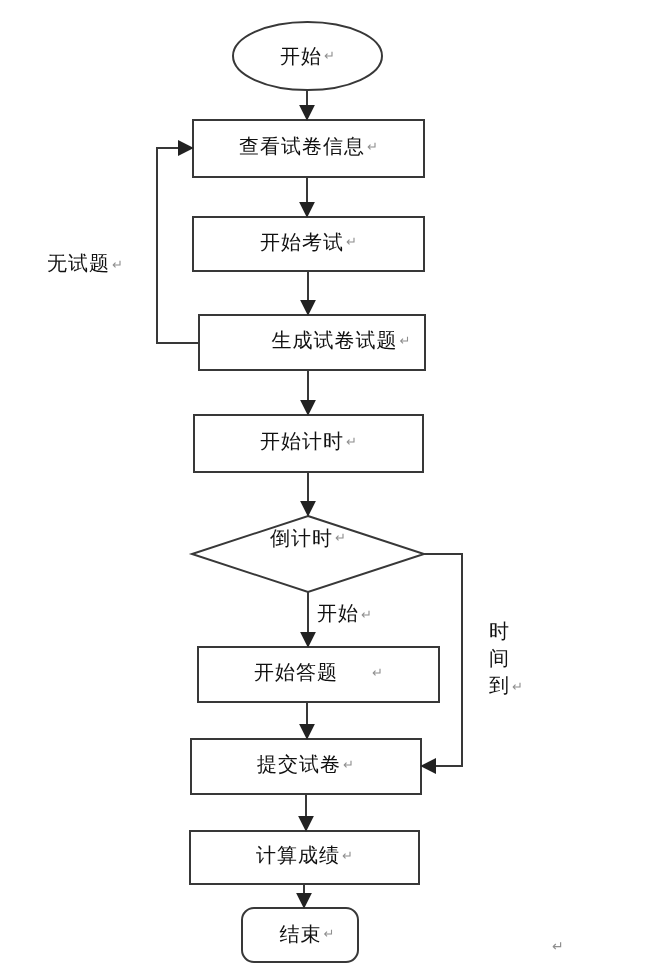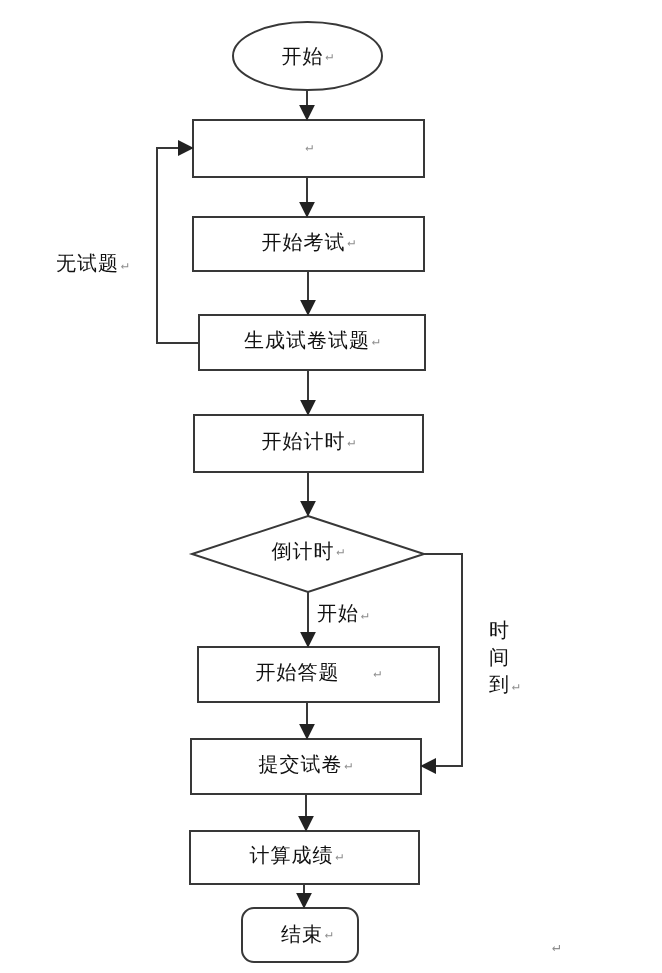--- a/index.html
+++ b/index.html
@@ -5,21 +5,21 @@
   html, body {
     margin: 0;
     padding: 0;
     background: #ffffff;
   }
   .canvas {
     position: relative;
     width: 662px;
     height: 973px;
     background: #ffffff;
-    font-family: Liberation Mono, monospace;
+    font-family: Liberation Serif, serif;
     color: #111111;
     overflow: hidden;
     border-radius: 8px;
   }
   .wires {
     position: absolute;
     left: 0;
     top: 0;
     width: 662px;
     height: 973px;
@@ -103,64 +103,65 @@
     <path class="wire" d="M199,343 L157,343 L157,148 L189,148" marker-end="url(#arr)"></path>
     <path class="wire" d="M424,554 L462,554 L462,766 L425,766" marker-end="url(#arr)"></path>
   </svg>
 
   <div class="node-label" style="left:233px; top:22px; width:149px; height:68px;">
     <span>开始</span>
       <span class="pmark">↵</span>
   </div>
 
   <div class="node-label" style="left:193px; top:118px; width:231px; height:57px;">
+    <span>查看试卷信息</span>
       <span class="pmark">↵</span>
   </div>
 
   <div class="node-label" style="left:193px; top:215px; width:231px; height:54px;">
     <span>开始考试</span>
       <span class="pmark">↵</span>
   </div>
 
-  <div class="node-label" style="left:199px; top:313px; width:226px; height:55px;">
+  <div class="node-label" style="left:199px; top:313px; width:226px; height:55px;padding-left:29px;">
     <span>生成试卷试题</span>
       <span class="pmark">↵</span>
   </div>
 
   <div class="node-label" style="left:194px; top:413px; width:229px; height:57px;text-align:center;">
     <span>开始计时</span>
       <span class="pmark">↵</span>
   </div>
 
-  <div class="node-label" style="left:192px; top:513px; width:232px; height:76px;">
+  <div class="node-label" style="left:192px; top:500px; width:232px; height:76px;">
     <span>倒计时</span>
       <span class="pmark">↵</span>
   </div>
 
   <div class="node-label" style="left:198px; top:645px; width:241px; height:55px;gap:32px;">
     <span>开始答题</span>
       <span class="pmark">↵</span>
   </div>
 
   <div class="node-label" style="left:191px; top:737px; width:229px; height:55px;">
     <span>提交试卷</span>
       <span class="pmark">↵</span>
   </div>
 
-  <div class="node-label" style="left:182px; top:829px; width:229px; height:53px;">
+  <div class="node-label" style="left:190px; top:829px; width:229px; height:53px;">
     <span>计算成绩</span>
       <span class="pmark">↵</span>
   </div>
 
   <div class="node-label" style="left:242px; top:907px; width:116px; height:54px;padding-left:7px;">
     <span>结束</span>
       <span class="pmark">↵</span>
   </div>
 
-  <div class="edge-label" style="left:56px; top:250px;">
+  <div class="edge-label" style="left:47px; top:250px;">
     <span>无试题</span><span class="pmark">↵</span>
   </div>
 
   <div class="edge-label" style="left:317px; top:600px;">
     <span>开始</span><span class="pmark">↵</span>
   </div>
 
   <div class="edge-label vertical-label" style="left:489px; top:618px;">
     <div><span>时</span></div>
     <div><span>间</span></div>

